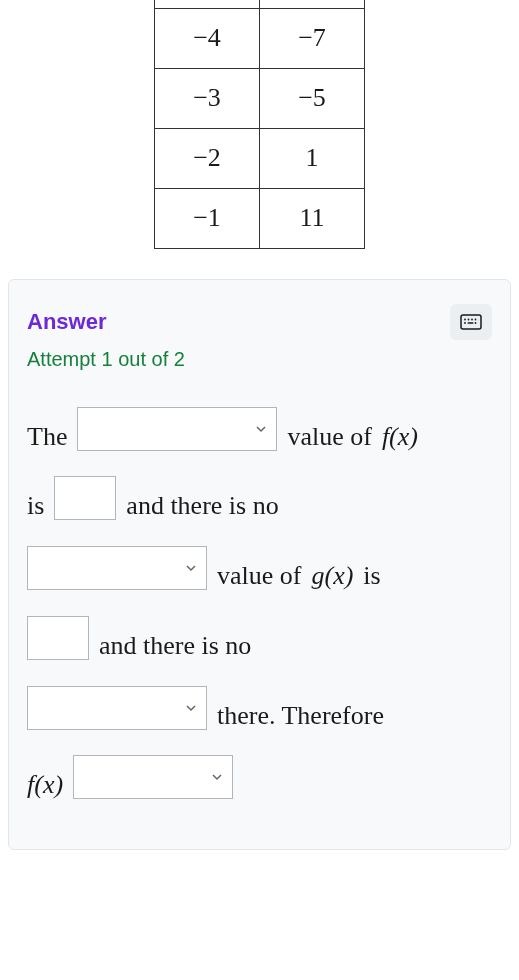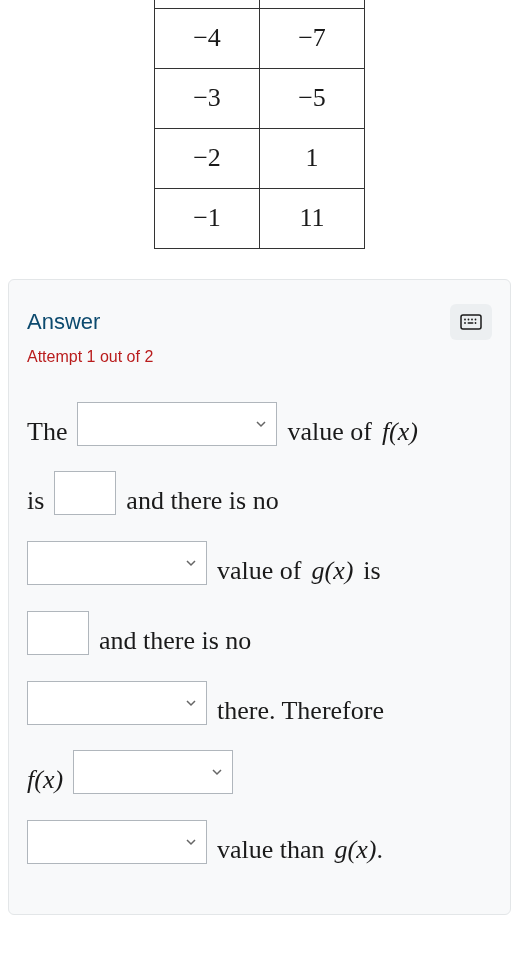--- a/index.html
+++ b/index.html
@@ -42,38 +42,38 @@
       padding: 24px 18px 24px 18px;
     }
     .answer-header {
       display: flex;
       justify-content: space-between;
       align-items: center;
       margin-bottom: 8px;
     }
     .answer-title {
       font-family: -apple-system, Helvetica, Arial, sans-serif;
-      font-weight: 400;
+      font-weight: 700;
       font-size: 22px;
-      color: #0c4a6e;
+      color: #6d28d9;
     }
     .keyboard-btn {
       width: 42px;
       height: 36px;
       background: #eceff1;
       border-radius: 6px;
       display: flex;
       align-items: center;
       justify-content: center;
       cursor: pointer;
     }
     .attempt {
       font-family: -apple-system, Helvetica, Arial, sans-serif;
-      font-size: 16px;
-      color: #b91c1c;
+      font-size: 20px;
+      color: #15803d;
       margin-bottom: 36px;
     }
     .sentence {
       font-size: 26px;
       line-height: 2.3;
       font-family: 'Times New Roman', serif;
     }
     .sentence .row {
       display: flex;
       align-items: flex-start;
@@ -208,26 +208,15 @@
 
     <div class="row">
       <span class="math">f(x)</span>
       <span class="dropdown sm">
         <svg class="chev" width="14" height="14" viewBox="0 0 14 14">
             <path d="M3 5l4 4 4-4" stroke="#666" stroke-width="1.5" fill="none"></path>
           </svg>
       </span>
     </div>
 
-    <div class="row">
-      <span class="dropdown med">
-        <svg class="chev" width="14" height="14" viewBox="0 0 14 14">
-            <path d="M3 5l4 4 4-4" stroke="#666" stroke-width="1.5" fill="none"></path>
-          </svg>
-      </span>
-      <span>value than</span>
-      <span>
-        <span class="math">g(x)</span><span>.</span>
-      </span>
-    </div>
 
   </div>
 </div>
 
 </body></html>

